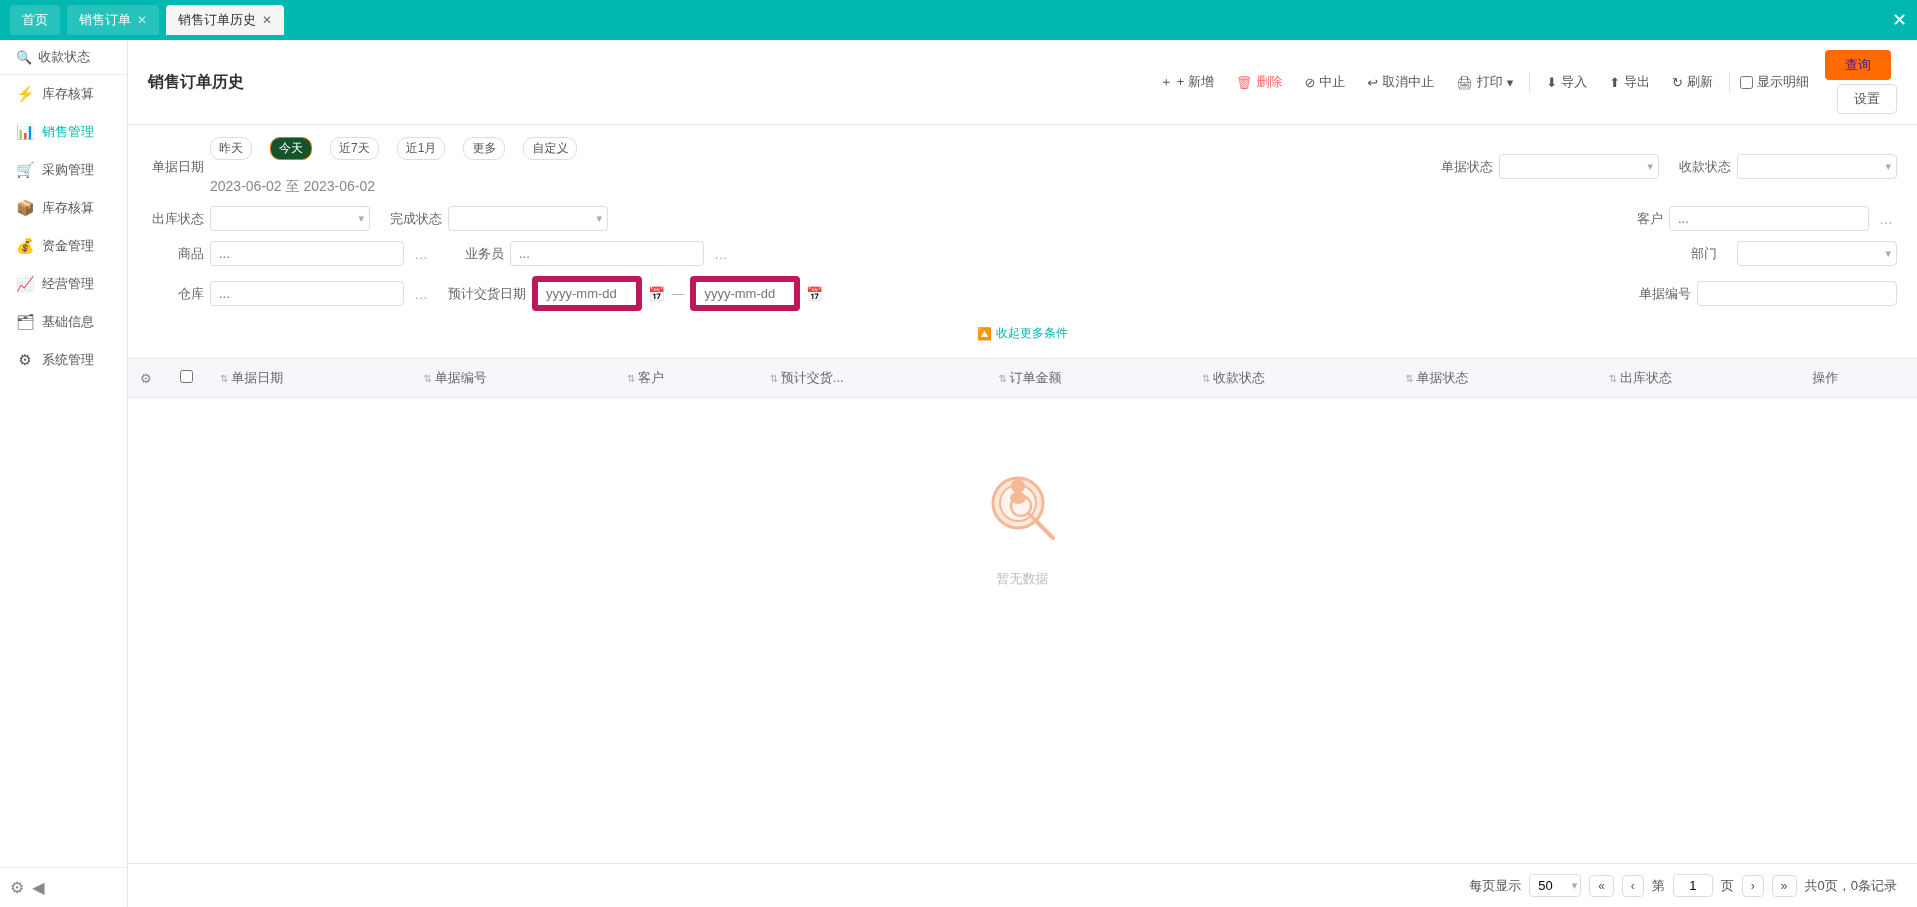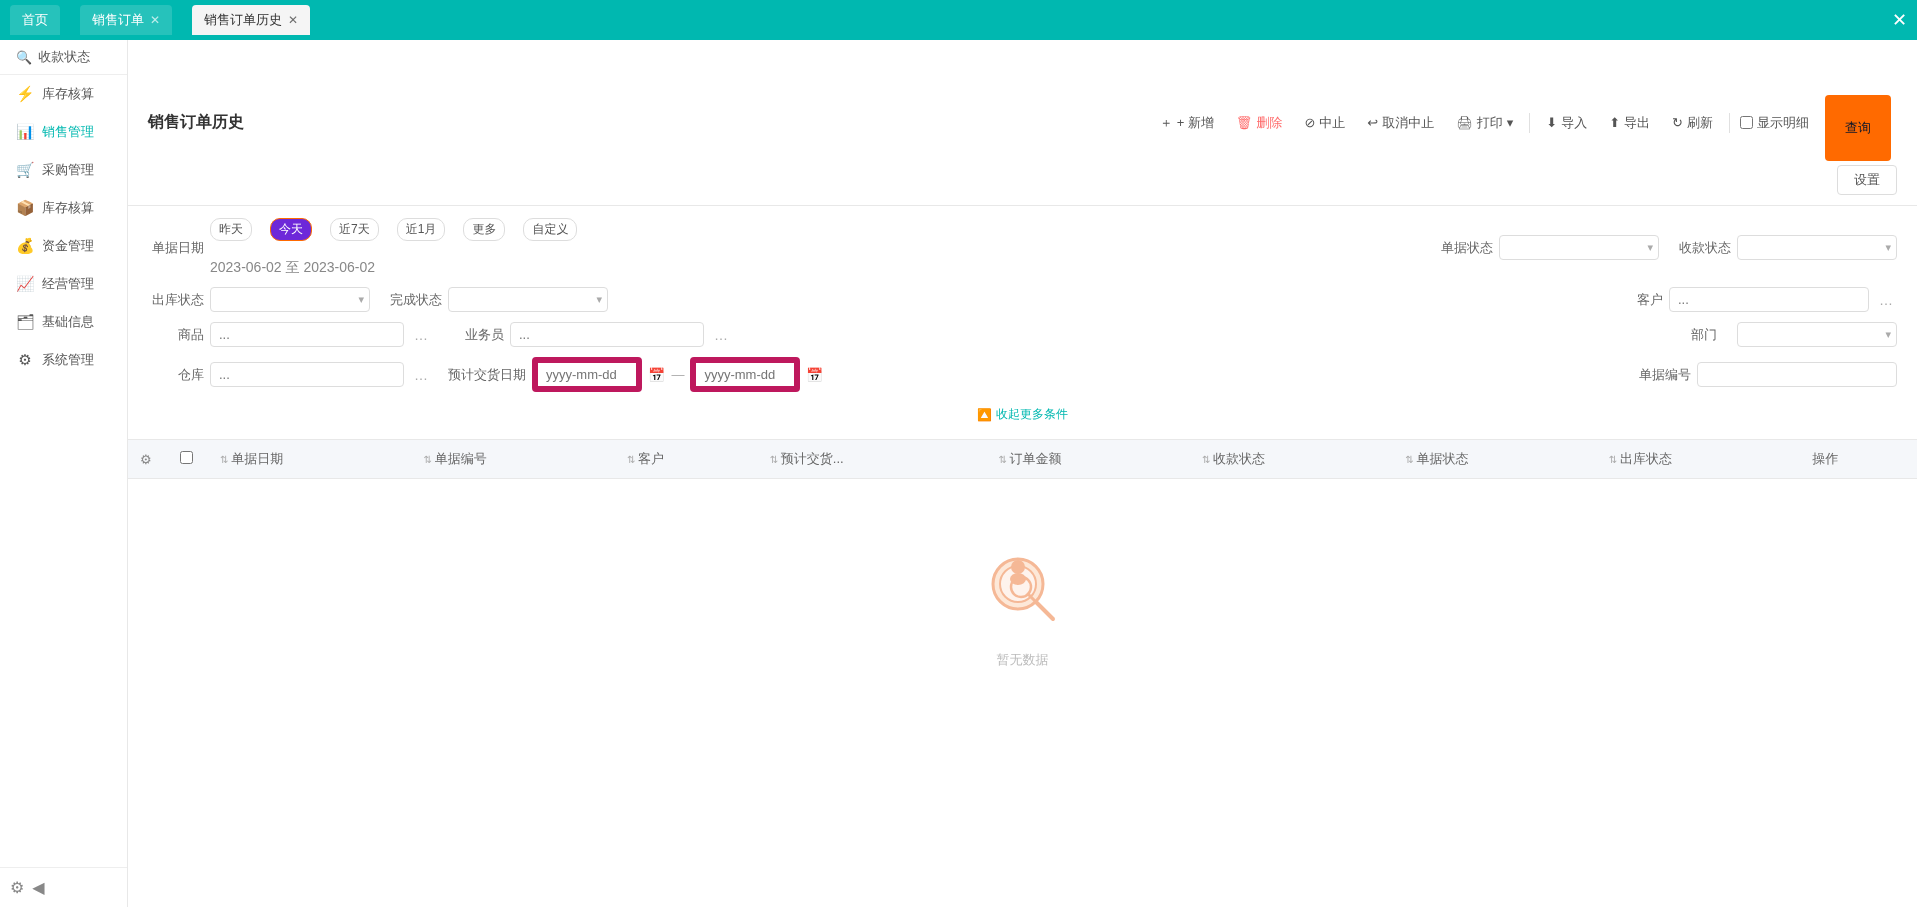--- a/index.html
+++ b/index.html
@@ -1,20 +1,20 @@
 <!DOCTYPE html>
 <html><head>
   <meta charset="utf-8">
   <style>
     * { box-sizing: border-box; margin: 0; padding: 0; }
     body { font-family: 'Microsoft YaHei', Arial, sans-serif; font-size: 13px; background: #f5f5f5; color: #333; display: flex; flex-direction: column; height: 907px; overflow: hidden; }
 
     
     .top-bar { background: #00b8b0; height: 40px; display: flex; align-items: center; padding: 0 10px; flex-shrink: 0; }
-    .tab-item { display: flex; align-items: center; height: 30px; padding: 0 12px; background: rgba(255,255,255,0.15); color: #fff; border-radius: 4px 4px 0 0; margin-right: 20px; cursor: pointer; font-size: 13px; white-space: nowrap; }
+    .tab-item { display: flex; align-items: center; height: 30px; padding: 0 12px; background: rgba(255,255,255,0.15); color: #fff; border-radius: 4px 4px 0 0; margin-right: 7px; cursor: pointer; font-size: 13px; white-space: nowrap; }
     .tab-item.active { background: #f5f5f5; color: #333; }
     .tab-close { margin-left: 6px; font-size: 12px; cursor: pointer; opacity: 0.7; }
     .top-bar-right { margin-left: auto; display: flex; align-items: center; gap: 8px; }
     .top-close-btn { color: #fff; background: none; border: none; font-size: 18px; cursor: pointer; }
 
     
     .main-layout { display: flex; flex: 1; overflow: hidden; }
 
     
     .sidebar { width: 128px; background: #fff; border-right: 1px solid #e8e8e8; display: flex; flex-direction: column; flex-shrink: 0; }
@@ -26,21 +26,21 @@
 
     
     .content { flex: 1; display: flex; flex-direction: column; overflow: hidden; }
 
     
     .page-header { background: #fff; border-bottom: 1px solid #e8e8e8; padding: 10px 20px; display: flex; align-items: center; justify-content: space-between; flex-shrink: 0; }
     .page-title { font-size: 16px; font-weight: bold; color: #333; }
     .toolbar { display: flex; align-items: center; gap: 10px; }
     .toolbar-btn { display: flex; align-items: center; gap: 4px; background: none; border: none; cursor: pointer; color: #555; font-size: 13px; padding: 4px 6px; white-space: nowrap; }
     .toolbar-btn.danger { color: #ff6b6b; }
-    .btn-query { background: #ff6a00; color: #0f172a; border: none; border-radius: 4px; padding: 24px 20px; cursor: pointer; font-size: 13px; margin-top: 45px; }
+    .btn-query { background: #ff6a00; color: #4c1d95; border: none; border-radius: 4px; padding: 6px 20px; cursor: pointer; font-size: 13px; }
     .btn-set { background: #fff; color: #555; border: 1px solid #ddd; border-radius: 4px; padding: 5px 16px; cursor: pointer; font-size: 13px; margin-top: 4px; margin-left: 18px; }
     .checkbox-label { display: flex; align-items: center; gap: 4px; font-size: 13px; color: #555; cursor: pointer; }
     .toolbar-divider { width: 1px; height: 20px; background: #e0e0e0; }
 
     
     .filter-area { background: #fff; padding: 12px 20px; border-bottom: 1px solid #e8e8e8; flex-shrink: 0; }
     .filter-row { display: flex; align-items: center; gap: 16px; margin-bottom: 10px; flex-wrap: nowrap; }
     .filter-item { display: flex; align-items: center; gap: 6px; flex-shrink: 0; }
     .filter-label { color: #666; font-size: 13px; white-space: nowrap; min-width: 56px; text-align: right; }
     .filter-select { border: 1px solid #ddd; border-radius: 4px; padding: 4px 24px 4px 8px; font-size: 13px; color: #333; background: #fff; appearance: none; cursor: pointer; min-width: 160px; position: relative; }
@@ -49,21 +49,21 @@
     .filter-input { border: 1px solid #ddd; border-radius: 4px; padding: 4px 8px; font-size: 13px; color: #333; background: #fff; min-width: 160px; }
     .date-range { display: flex; align-items: center; gap: 6px; }
     .date-input { border: 6px solid #be185d; border-radius: 4px; padding: 4px 8px; font-size: 13px; color: #aaa; width: 110px; }
     .date-sep { color: #aaa; }
     .cal-icon { color: #aaa; font-size: 14px; cursor: pointer; }
     .ellipsis-btn { color: #aaa; cursor: pointer; font-size: 14px; padding: 2px 4px; }
 
     
     .date-quick { display: flex; align-items: center; gap: 18px; }
     .date-quick-btn { padding: 2px 8px; border-radius: 10px; border: 1px solid #ddd; cursor: pointer; font-size: 12px; background: #fff; color: #555; }
-    .date-quick-btn.active { background: #6d28d9; color: #fff; border-color: #ff6a00; font-family: Liberation Mono, monospace; }
+    .date-quick-btn.active { background: #14532d; color: #fff; border-color: #ff6a00; font-family: Liberation Mono, monospace; }
     .date-display { font-size: 14px; color: #888; margin-top: 16px; }
 
     
     .collapse-row { display: flex; justify-content: center; padding: 4px 0; }
     .collapse-btn { background: none; border: none; color: #00b8b0; font-size: 12px; cursor: pointer; display: flex; align-items: center; gap: 4px; }
 
     
     .table-area { flex: 1; overflow: auto; background: #fff; }
     table { width: 100%; border-collapse: collapse; font-size: 13px; }
     table thead tr { background: #f5f7fa; border-bottom: 1px solid #e8e8e8; }
@@ -384,15 +384,33 @@
                   </svg>
                 </div>
                 <div class="empty-text">暂无数据</div>
               </div>
             </td>
           </tr>
         </tbody>
       </table>
     </div>
 
+    <div class="pagination">
+      <span>每页显示</span>
+      <div class="pagination-select-wrap">
+        <select class="pagination-select">
+          <option value="20">20</option>
+          <option value="50" selected="">50</option>
+          <option value="100">100</option>
+        </select>
+      </div>
+      <button class="page-nav-btn">«</button>
+      <button class="page-nav-btn">‹</button>
+      <span>第</span>
+      <input class="page-input" value="1" style="">
+      <span>页</span>
+      <button class="page-nav-btn">›</button>
+      <button class="page-nav-btn">»</button>
+      <span>共0页，0条记录</span>
+    </div>
 
   </div>
 </div>
 
 </body></html>

